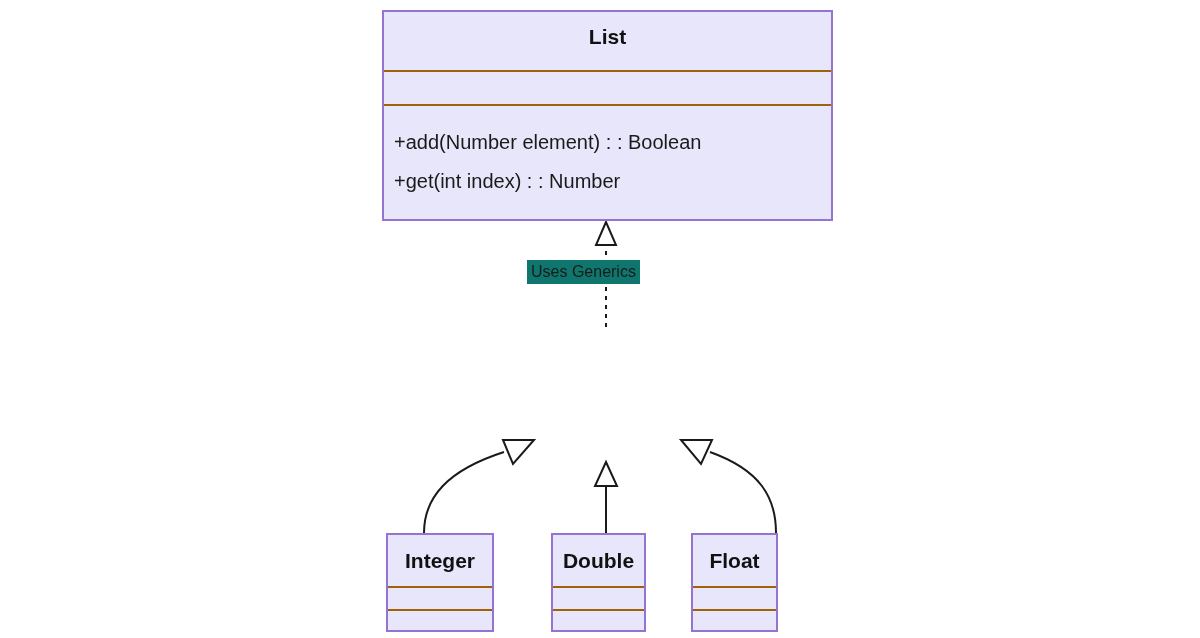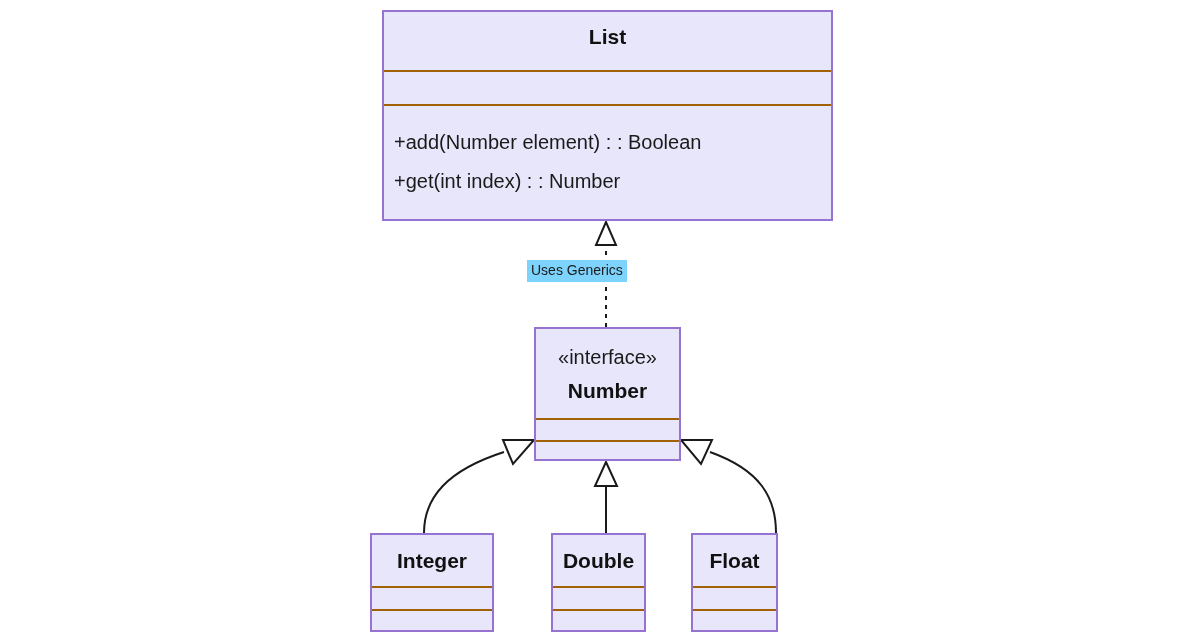--- a/index.html
+++ b/index.html
@@ -93,30 +93,30 @@
   }
   #box-number .c-title .stereotype-text { margin-bottom: 11px; }
   #box-number .c-attrs { height: 22px; }
   #box-number .c-ops   { flex: 1; }
 
   
   .leaf-box .c-title { height: 51px; justify-content: center; }
   .leaf-box .c-attrs { height: 23px; }
   .leaf-box .c-ops   { flex: 1; }
 
-  #box-integer { left: 370px; top: 533px; width: 124px; height: 99px; }
+  #box-integer { left: 386px; top: 533px; width: 108px; height: 99px; }
   #box-double  { left: 551px; top: 533px; width: 95px; height: 99px; }
   #box-float   { left: 691px; top: 533px; width: 87px;  height: 99px; }
 
   
   .edge-label {
     position: absolute;
-    font-size: 14px;
+    font-size: 16px;
     color: #1a1a1a;
-    background: #7dd3fc;
+    background: #0f766e;
     padding: 2px 4px;
     white-space: nowrap;
     line-height: 1.25;
   }
   #label-uses-generics {
     left: 527px;
     top: 260px;
   }
 </style>
 </head>
@@ -155,28 +155,20 @@
     <div class="compartment c-ops divider">
       <div class="members">
         <div class="member-row">+add(Number element) : : Boolean</div>
         <div class="member-row">+get(int index) : : Number</div>
       </div>
     </div>
   </div>
 
   <div class="edge-label" id="label-uses-generics">Uses Generics</div>
 
-  <div class="uml-box" id="box-number">
-    <div class="compartment c-title">
-      <div class="stereotype-text">«interface»</div>
-      <div class="title-text">Number</div>
-    </div>
-    <div class="compartment c-attrs divider"></div>
-    <div class="compartment c-ops divider"></div>
-  </div>
 
   <div class="uml-box leaf-box" id="box-integer">
     <div class="compartment c-title">
       <div class="title-text">Integer</div>
     </div>
     <div class="compartment c-attrs divider"></div>
     <div class="compartment c-ops divider"></div>
   </div>
 
   <div class="uml-box leaf-box" id="box-double">

